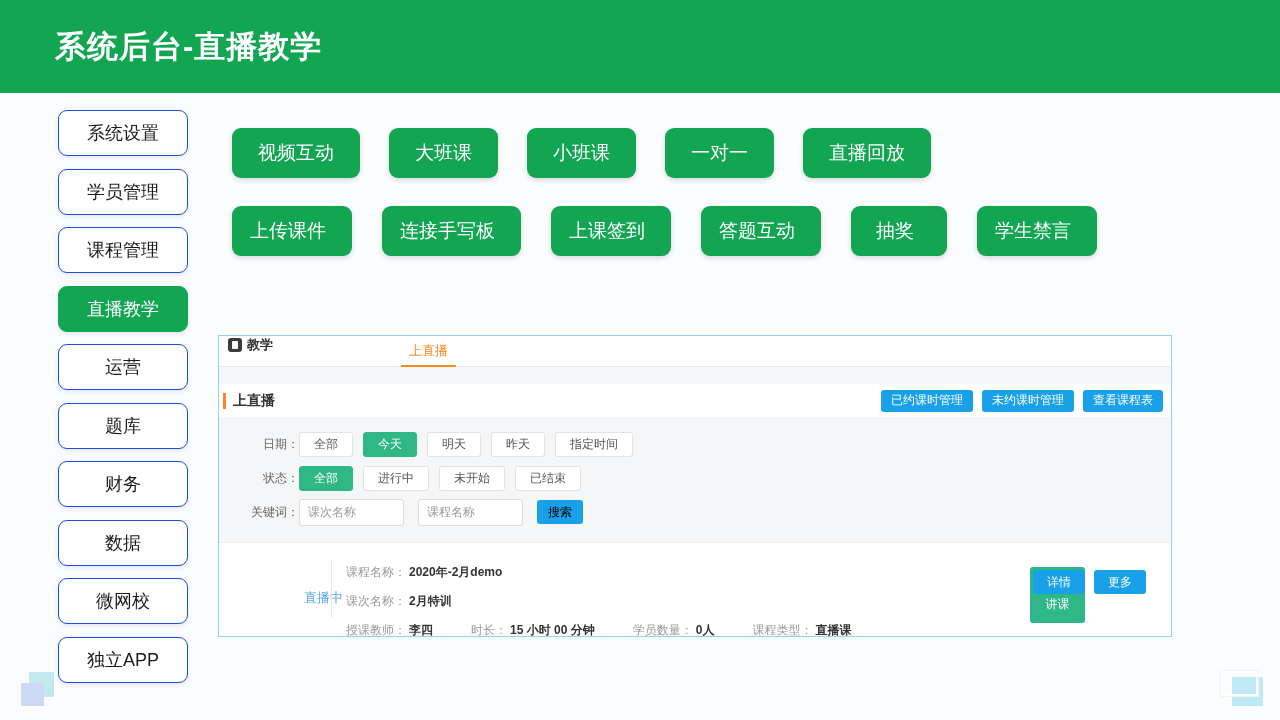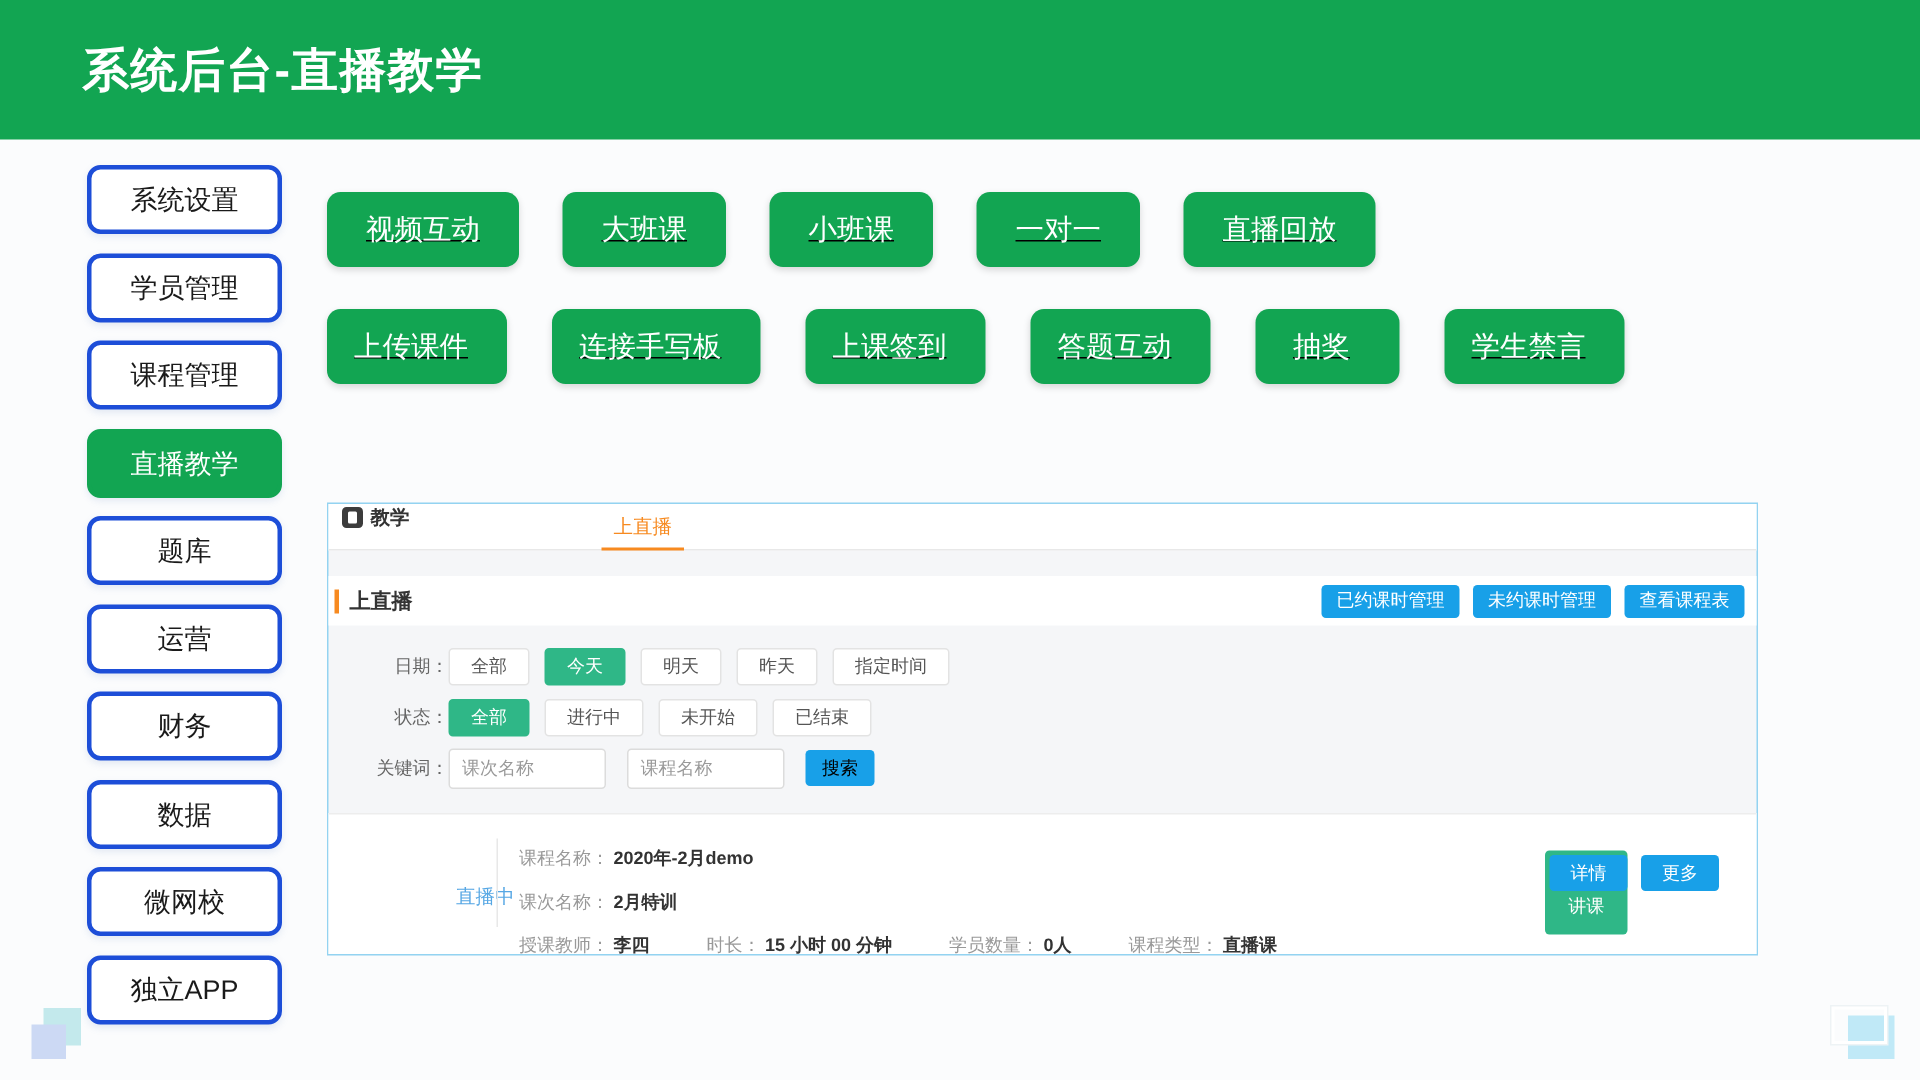--- a/index.html
+++ b/index.html
@@ -17,31 +17,31 @@
   }
   .top-header h1 {
     color:#ffffff; font-size:31px; font-weight:bold;
     padding-left:55px; letter-spacing:1px;
   }
 
   
   .sidebar { position:absolute; left:58px; top:110px; width:130px; }
   .side-btn {
     height:46px; margin-bottom:12.5px;
-    background:#ffffff; border:3px solid #1d4ed8; border-radius:9px;
+    background:#ffffff; border:1px solid #1d4ed8; border-radius:9px;
     display:flex; align-items:center; justify-content:center;
     font-size:18px; color:#1a1a1a; cursor:pointer;
     box-shadow:0 2px 5px rgba(120,150,200,0.18);
   }
   .side-btn.active {
     background:#12a552; border-color:#12a552; color:#ffffff;
   }
 
   
-  .features { position:absolute; left:218px; top:128px; width:950px;text-decoration:underline; }
+  .features { position:absolute; left:232px; top:128px; width:950px; }
   .feat-row { display:flex; margin-bottom:28px; }
   .feat-row.r1 .feat-btn { margin-right:29px; }
   .feat-row.r2 .feat-btn { margin-right:30px;padding-left:18px; }
   .feat-btn {
     height:50px; padding:0 26px; min-width:96px;
     background:#12a552; border:none; border-radius:9px;
     color:#ffffff; font-size:19px; cursor:pointer;
     display:flex; align-items:center; justify-content:center;
     box-shadow:0 2px 5px rgba(0,0,0,0.15);
     font-family:inherit;
@@ -152,22 +152,22 @@
 
 <header class="top-header">
   <h1>系统后台-直播教学</h1>
 </header>
 
 <aside class="sidebar">
   <div class="side-btn">系统设置</div>
   <div class="side-btn">学员管理</div>
   <div class="side-btn">课程管理</div>
   <div class="side-btn active">直播教学</div>
+  <div class="side-btn">运营</div>
   <div class="side-btn">题库</div>
-  <div class="side-btn">运营</div>
   <div class="side-btn">财务</div>
   <div class="side-btn">数据</div>
   <div class="side-btn">微网校</div>
   <div class="side-btn">独立APP</div>
 </aside>
 
 <section class="features">
   <div class="feat-row r1">
     <button class="feat-btn">视频互动</button>
     <button class="feat-btn">大班课</button>

